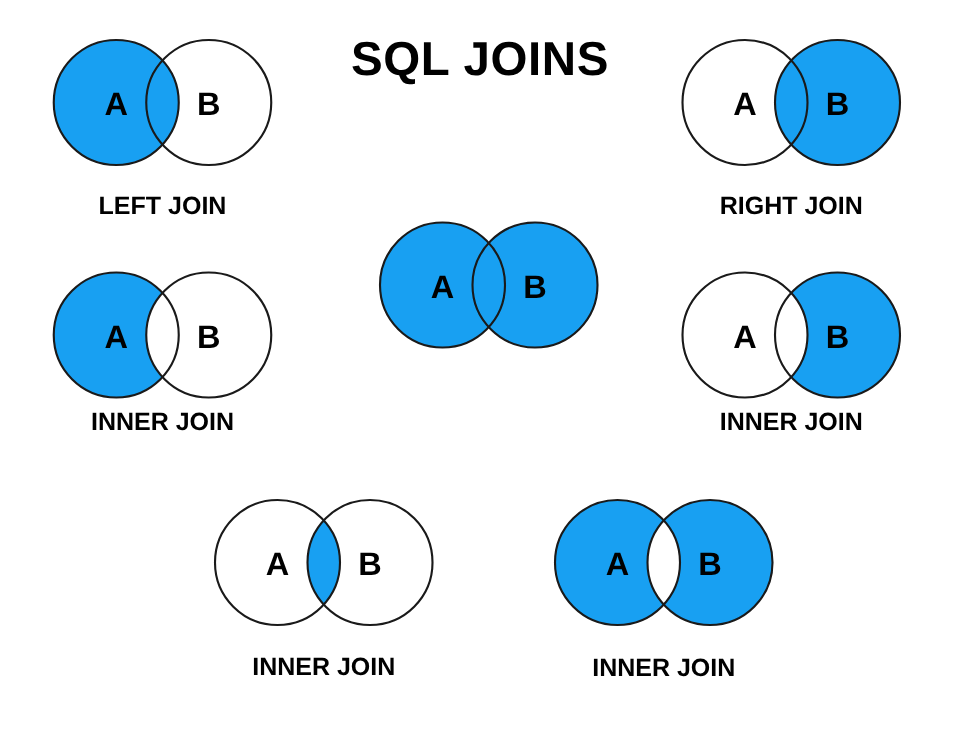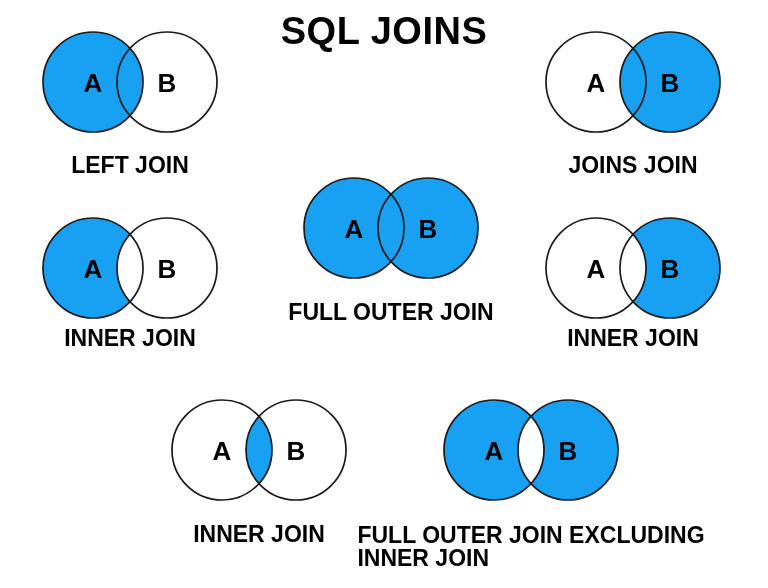--- a/index.html
+++ b/index.html
@@ -10,21 +10,21 @@
   .canvas {
     position: relative;
     width: 768px;
     height: 588px;
     background: #ffffff;
     overflow: hidden;
     font-family: "Liberation Sans", sans-serif;
   }
   .title {
     position: absolute;
-    top: 10px;
+    top: 27px;
     left: 0;
     width: 100%;
     margin: 0;
     text-align: center;
     font-size: 38px;
     font-weight: 700;
     letter-spacing: 0.5px;
     color: #000000;
   }
   .venn {
@@ -33,23 +33,23 @@
     display: flex;
     flex-direction: column;
     align-items: center;
   }
   .svg-slot {
     width: 180px;
     height: 104px;
   }
   .vlabel {
     margin-top: 20px;
-    text-align: left;
+    text-align: right;
     white-space: nowrap;
-    font-size: 23px;
+    font-size: 20px;
     font-weight: 700;
     line-height: 23px;
     color: #000000;
   }
   
   .pos-left-join                    { left: 40px;  top: 30px;  }
   .pos-right-join                   { left: 543px; top: 30px;  }
   .pos-left-join-excluding          { left: 40px;  top: 216px; }
   .pos-full-outer-join              { left: 301px; top: 176px; }
   .pos-right-join-excluding         { left: 543px; top: 216px; }
@@ -113,21 +113,21 @@
               <circle cx="53" cy="52" r="50" fill="#fff"></circle>
             </mask>
           </defs>
           <circle cx="127" cy="52" r="50" fill="#18A0F2"></circle>
           <circle cx="53" cy="52" r="50" fill="none" stroke="#1A1A1A" stroke-width="1.7"></circle>
           <circle cx="127" cy="52" r="50" fill="none" stroke="#1A1A1A" stroke-width="1.7"></circle>
           <text x="53" y="53" text-anchor="middle" dominant-baseline="central" style="font-family:'Liberation Sans',sans-serif;font-weight:700;font-size:26px;fill:#000000;">A</text>
           <text x="127" y="53" text-anchor="middle" dominant-baseline="central" style="font-family:'Liberation Sans',sans-serif;font-weight:700;font-size:26px;fill:#000000;">B</text>
         </svg></div>
     <div class="vlabel">
-        <div>JOINS JOIN</div>
+        <div>RIGHT JOIN</div>
       </div>
   </div>
 
   <div class="venn pos-left-join-excluding">
     <div class="svg-slot"><svg width="180" height="104" viewBox="0 0 180 104">
           <defs>
             <mask id="hideB2">
               <rect width="180" height="104" fill="#fff"></rect>
               <circle cx="127" cy="52" r="50" fill="#000"></circle>
             </mask>
@@ -167,23 +167,20 @@
               <circle cx="53" cy="52" r="50" fill="#fff"></circle>
             </mask>
           </defs>
           <circle cx="53" cy="52" r="50" fill="#18A0F2"></circle>
           <circle cx="127" cy="52" r="50" fill="#18A0F2"></circle>
           <circle cx="53" cy="52" r="50" fill="none" stroke="#1A1A1A" stroke-width="1.7"></circle>
           <circle cx="127" cy="52" r="50" fill="none" stroke="#1A1A1A" stroke-width="1.7"></circle>
           <text x="53" y="53" text-anchor="middle" dominant-baseline="central" style="font-family:'Liberation Sans',sans-serif;font-weight:700;font-size:26px;fill:#000000;">A</text>
           <text x="127" y="53" text-anchor="middle" dominant-baseline="central" style="font-family:'Liberation Sans',sans-serif;font-weight:700;font-size:26px;fill:#000000;">B</text>
         </svg></div>
-    <div class="vlabel">
-        <div>FULL OUTER JOIN</div>
-      </div>
   </div>
 
   <div class="venn pos-right-join-excluding">
     <div class="svg-slot"><svg width="180" height="104" viewBox="0 0 180 104">
           <defs>
             <mask id="hideB4">
               <rect width="180" height="104" fill="#fff"></rect>
               <circle cx="127" cy="52" r="50" fill="#000"></circle>
             </mask>
             <mask id="hideA4">
@@ -250,17 +247,16 @@
             </mask>
           </defs>
           <circle cx="53" cy="52" r="50" fill="#18A0F2" mask="url(#hideB6)"></circle>
           <circle cx="127" cy="52" r="50" fill="#18A0F2" mask="url(#hideA6)"></circle>
           <circle cx="53" cy="52" r="50" fill="none" stroke="#1A1A1A" stroke-width="1.7"></circle>
           <circle cx="127" cy="52" r="50" fill="none" stroke="#1A1A1A" stroke-width="1.7"></circle>
           <text x="53" y="53" text-anchor="middle" dominant-baseline="central" style="font-family:'Liberation Sans',sans-serif;font-weight:700;font-size:26px;fill:#000000;">A</text>
           <text x="127" y="53" text-anchor="middle" dominant-baseline="central" style="font-family:'Liberation Sans',sans-serif;font-weight:700;font-size:26px;fill:#000000;">B</text>
         </svg></div>
     <div class="vlabel">
-        <div>FULL OUTER JOIN EXCLUDING</div>
         <div>INNER JOIN</div>
       </div>
   </div>
 </div>
 
 </body></html>

